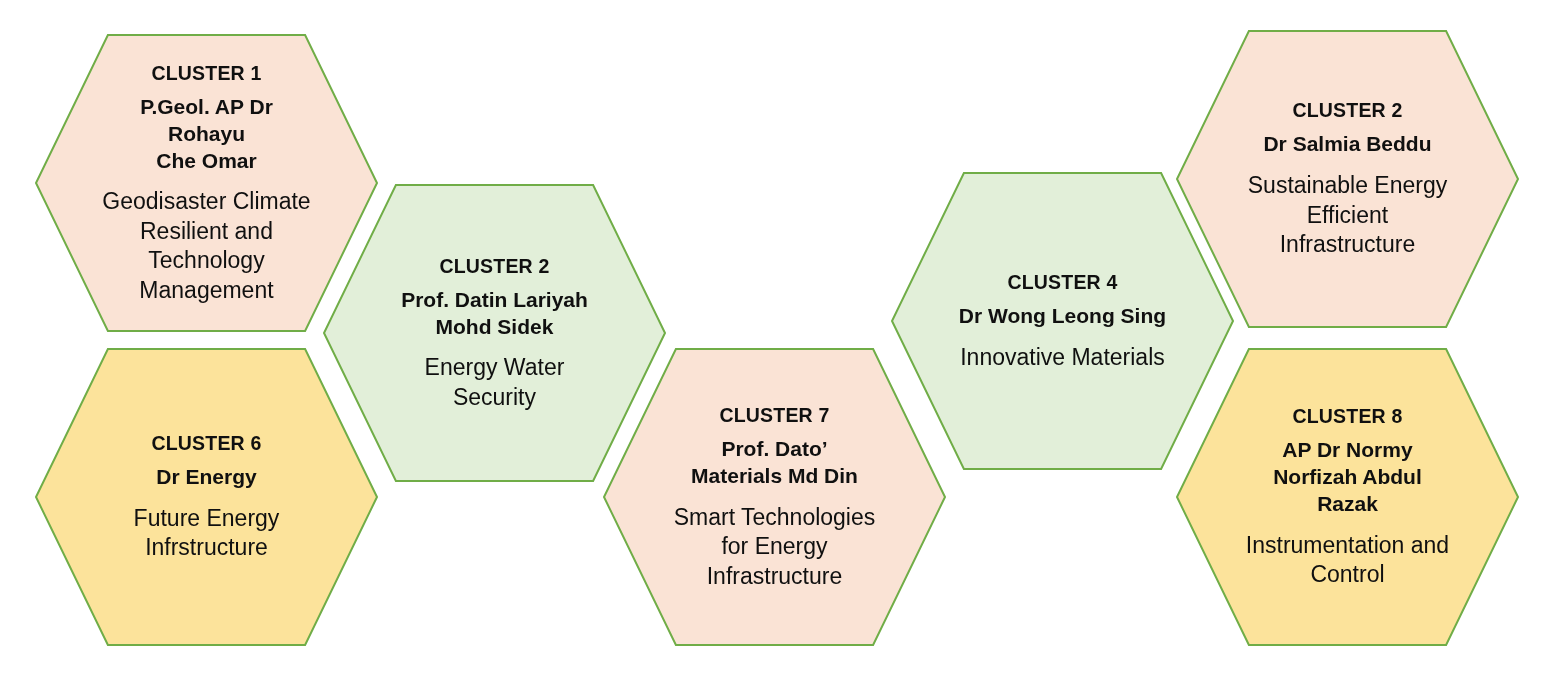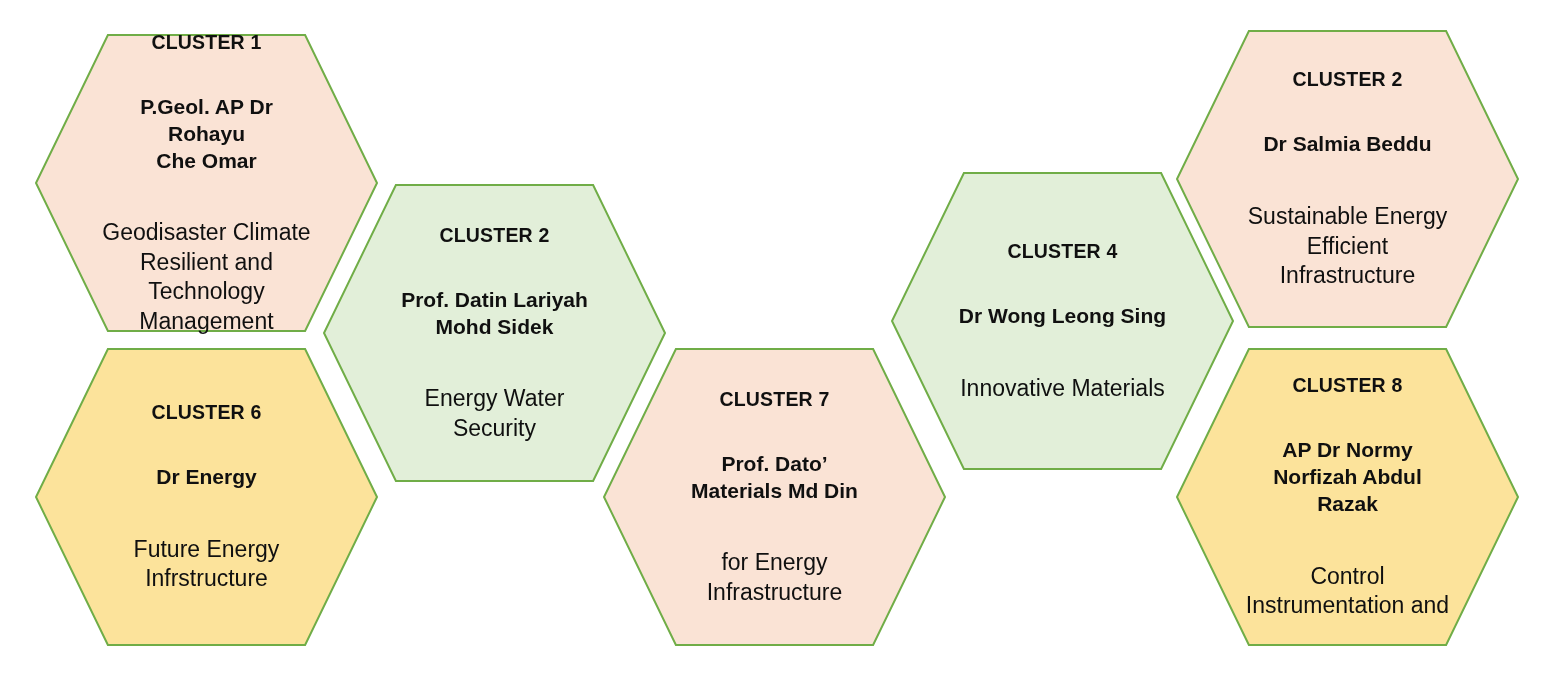--- a/index.html
+++ b/index.html
@@ -38,21 +38,20 @@
     width: 62%;
     height: 100%;
     display: flex;
     flex-direction: column;
     align-items: center;
     justify-content: center;
     text-align: center;
     color: #101010;
     line-height: 1.28;
     pointer-events: none;
-    gap: 31px;
   }
   .hex-title {
     font-size: 19.5px;
     font-weight: bold;
     letter-spacing: 0.2px;
     margin-bottom: 8px;
     white-space: nowrap;
   }
   .hex-person {
     font-size: 21px;
@@ -152,35 +151,36 @@
       <svg class="hex-shape" viewBox="0 0 343 298">
         <polygon points="72.9,1.0 270.1,1.0 342.0,149.0 270.1,297.0 72.9,297.0 1.0,149.0" fill="#FAE3D5" stroke="#70AD47" stroke-width="2" stroke-linejoin="miter"></polygon>
       </svg>
       <div class="hex-label">
         <div class="hex-title">CLUSTER 7</div>
         <div class="hex-person">
           <div>Prof. Dato’</div>
           <div>Materials Md Din</div>
         </div>
         <div class="hex-area">
+          <div>Smart Technologies</div>
           <div>for Energy</div>
           <div>Infrastructure</div>
         </div>
       </div>
     </div>
     <div class="hex-cell wide" style="left: 1176px; top: 348px;">
       <svg class="hex-shape" viewBox="0 0 343 298">
         <polygon points="72.9,1.0 270.1,1.0 342.0,149.0 270.1,297.0 72.9,297.0 1.0,149.0" fill="#FCE39B" stroke="#70AD47" stroke-width="2" stroke-linejoin="miter"></polygon>
       </svg>
       <div class="hex-label">
         <div class="hex-title">CLUSTER 8</div>
         <div class="hex-person">
           <div>AP Dr Normy</div>
           <div>Norfizah Abdul</div>
           <div>Razak</div>
         </div>
         <div class="hex-area">
+          <div>Instrumentation and</div>
           <div>Control</div>
-          <div>Instrumentation and</div>
         </div>
       </div>
     </div>
   </div>
 
 </body></html>

